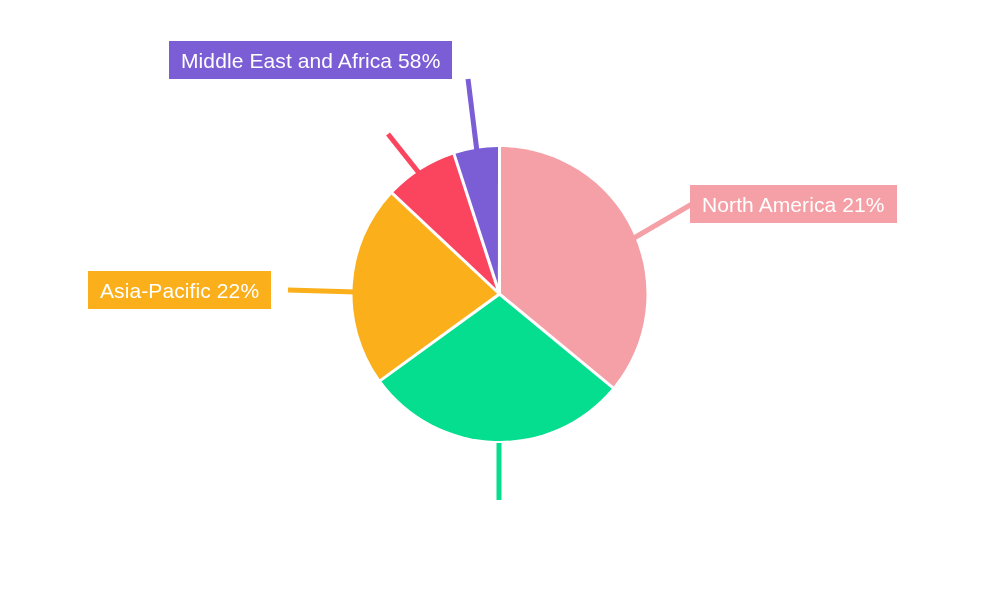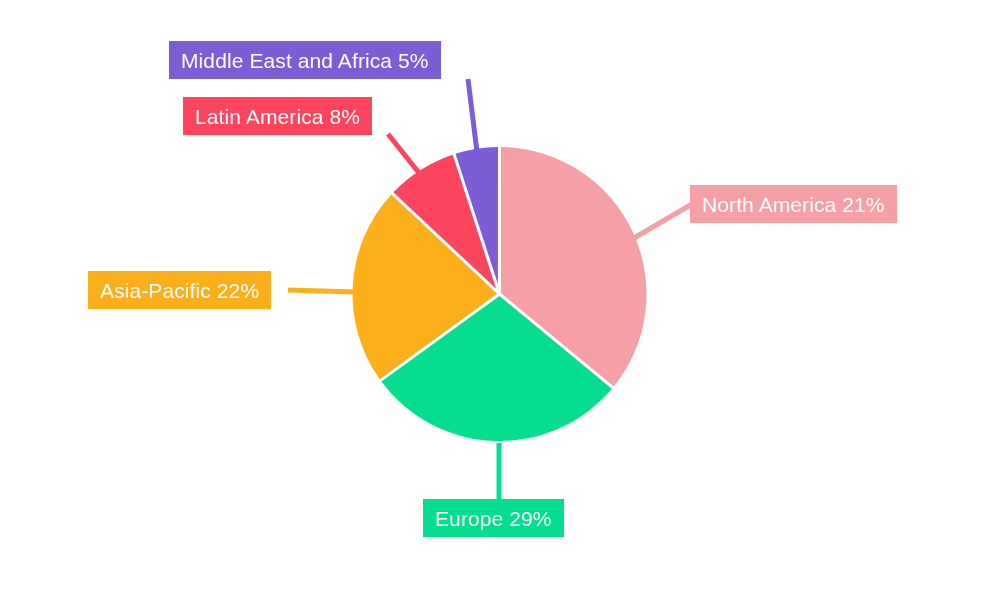--- a/index.html
+++ b/index.html
@@ -82,29 +82,23 @@
       <path d="M 379.70 379.19 A 147 147 0 0 1 391.32 194.47 L 497.12 293.85 Z" fill="#fbaf1b"></path>
       <path d="M 393.37 192.28 A 147 147 0 0 1 452.65 154.67 L 496.13 288.70 Z" fill="#fb455f"></path>
       <path d="M 455.50 153.74 A 147 147 0 0 1 498.00 147.01 L 497.90 283.88 Z" fill="#7b5dd6"></path>
     </g>
   </svg>
 
   <div class="label-box" id="label-north-america" style="background:#f5a0a6;">
     <span>North America 21%</span>
   </div>
 
-  <div class="label-box" id="label-europe" style="background:#05de8e;">
-    <span>Europe 29%</span>
-  </div>
 
   <div class="label-box" id="label-asia-pacific" style="background:#fbaf1b;">
     <span>Asia-Pacific 22%</span>
   </div>
 
-  <div class="label-box" id="label-latin-america" style="background:#fb455f;">
-    <span>Latin America 8%</span>
-  </div>
 
   <div class="label-box" id="label-middle-east-africa" style="background:#7b5dd6;">
-    <span>Middle East and Africa 5%</span>
+    <span>Middle East and Africa 58%</span>
   </div>
 
 </div>
 
 </body></html>

